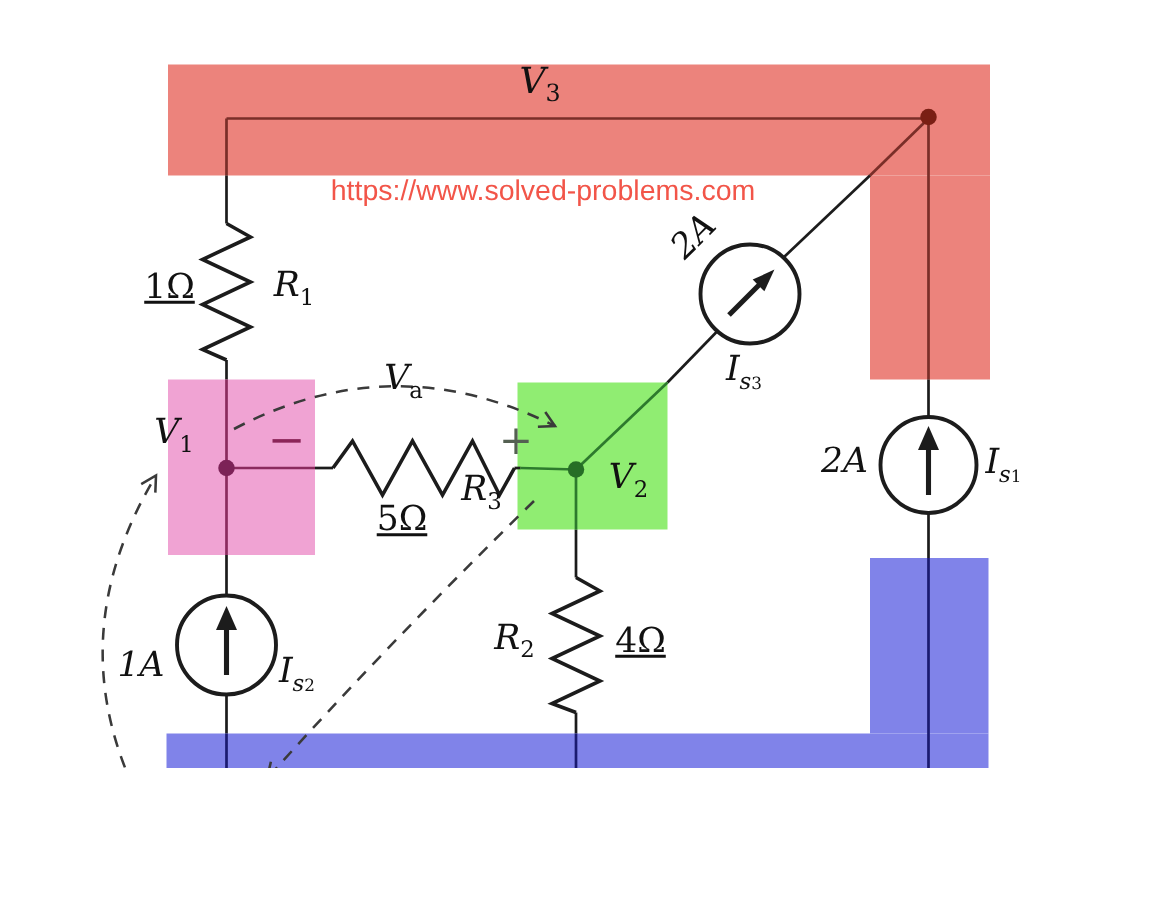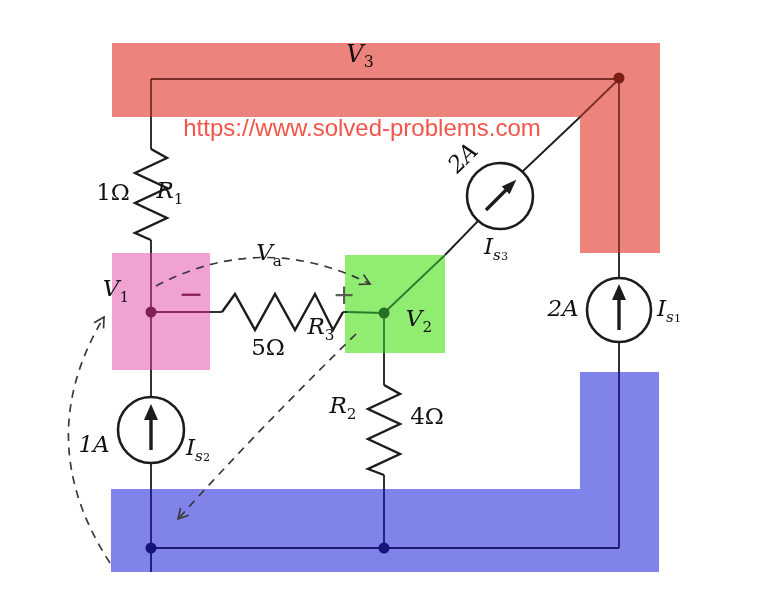--- a/index.html
+++ b/index.html
@@ -1,16 +1,16 @@
 <!DOCTYPE html>
 <html style="--region_red: #ec837c; --region_blue: #8083e9; --region_pink: #f0a3d3; --region_green: #90ed72; --wire: #1c1c1c; --wire_in_red: #7a2e28; --wire_in_blue: #1a1a70; --wire_in_pink: #8b2b5e; --wire_in_green: #2d7a2d; --node_v1: #7c2257; --node_v2: #266e26; --node_v3: #7a1f14; --node_gnd: #14147a; --dashed: #3a3a3a; --watermark: #f25549; --plus: #546052; --minus: #8b2558; --text: #111111;"><head>
 <meta charset="utf-8">
 <style>
   html,body{margin:0;padding:0;background:#fff;}
-  #canvas{position:relative;width:768px;height:572px;background:#ffffff;overflow:hidden;
+  #canvas{position:relative;width:768px;height:512px;background:#ffffff;overflow:hidden;
           font-family:"DejaVu Serif",serif;border-radius:10px;}
   svg{position:absolute;left:0;top:0;}
 
   
   .region-red{fill:var(--region_red);}
   .region-blue{fill:var(--region_blue);}
   .region-pink{fill:var(--region_pink);}
   .region-green{fill:var(--region_green);}
 
   
@@ -26,27 +26,27 @@
   .gnd{stroke:var(--node_gnd);fill:none;}
   .dash{stroke:var(--dashed);stroke-width:1.7;fill:none;stroke-dasharray:8 6.5;}
   .dash-head{stroke:var(--dashed);stroke-width:1.7;fill:none;}
 
   
   .lab{position:absolute;transform:translate(-50%,-50%);color:var(--text);
        font-size:23px;line-height:1;white-space:nowrap;}
   .it{font-style:italic;}
   .lab sub{font-size:0.66em;line-height:1;}
   .ss{font-size:0.74em;}
-  .val{font-style:normal;}
+  .val{font-style:normal;text-decoration:underline;}
   .valA{font-style:italic;}
   .rot45{transform:translate(-50%,-50%) rotate(-45deg);}
   .minus{color:var(--minus);font-size:30px;}
   .plus{color:var(--plus);font-size:27px;}
   .wm{position:absolute;transform:translate(-50%,-50%);color:var(--watermark);
-      font-family:"Liberation Sans",sans-serif;font-size:24px;font-weight:400;}
+      font-family:"Liberation Sans",sans-serif;font-size:19px;font-weight:400;}
 </style>
 </head>
 <body>
 
 <div id="canvas">
 
   <svg width="768" height="616" viewBox="0 0 768 616">
     <defs>
       <marker id="dashArrow" markerUnits="userSpaceOnUse" markerWidth="26" markerHeight="26" viewBox="-13 -13 26 26" refX="0" refY="0" orient="auto">
         <path d="M-10,-5.5 L0,0 L-10,5.5" class="dash-head"></path>
@@ -135,33 +135,33 @@
     <path class="dash" d="M110,563 Q30,440 104,317" marker-end="url(#dashArrow)"></path>
     <path class="dash" d="M156,286 Q262,230 370,284" marker-end="url(#dashArrow)"></path>
     <path class="dash" d="M356,334 Q258,430 178,519" marker-end="url(#dashArrow)"></path>
   </svg>
 
   <div class="lab" style="left:360px;top:56px;font-size:24px"><span class="it">V</span><sub>3</sub></div>
 
   <div class="wm" style="left:362px;top:128px">https://www.solved-problems.com</div>
 
   <div class="lab val" style="left:113px;top:192px">1Ω</div>
-  <div class="lab" style="left:170px;top:193px"><span class="it">R</span><sub>1</sub></div>
+  <div class="lab" style="left:196px;top:193px"><span class="it">R</span><sub>1</sub></div>
 
   <div class="lab" style="left:116px;top:291px"><span class="it">V</span><sub>1</sub></div>
   <div class="lab minus" style="left:191px;top:294px">−</div>
   <div class="lab" style="left:269px;top:255px"><span class="it">V</span><sub>a</sub></div>
   <div class="lab plus" style="left:344px;top:294px">+</div>
   <div class="lab" style="left:419px;top:321px"><span class="it">V</span><sub>2</sub></div>
 
   <div class="lab val" style="left:268px;top:347px">5Ω</div>
   <div class="lab" style="left:321px;top:329px"><span class="it">R</span><sub>3</sub></div>
 
-  <div class="lab" style="left:343px;top:408px"><span class="it">R</span><sub>2</sub></div>
-  <div class="lab val" style="left:427px;top:416px">4Ω</div>
+  <div class="lab" style="left:343px;top:428px"><span class="it">R</span><sub>2</sub></div>
+  <div class="lab val" style="left:427px;top:428px">4Ω</div>
 
   <div class="lab valA rot45" style="left:463px;top:158px">2A</div>
   <div class="lab" style="left:496px;top:249px"><span class="it">I</span><sub><span class="it">s</span><span class="ss">3</span></sub></div>
 
   <div class="lab valA" style="left:563px;top:308px">2A</div>
   <div class="lab" style="left:669px;top:311px"><span class="it">I</span><sub><span class="it">s</span><span class="ss">1</span></sub></div>
 
   <div class="lab valA" style="left:94px;top:444px">1A</div>
   <div class="lab" style="left:198px;top:450px"><span class="it">I</span><sub><span class="it">s</span><span class="ss">2</span></sub></div>
 

